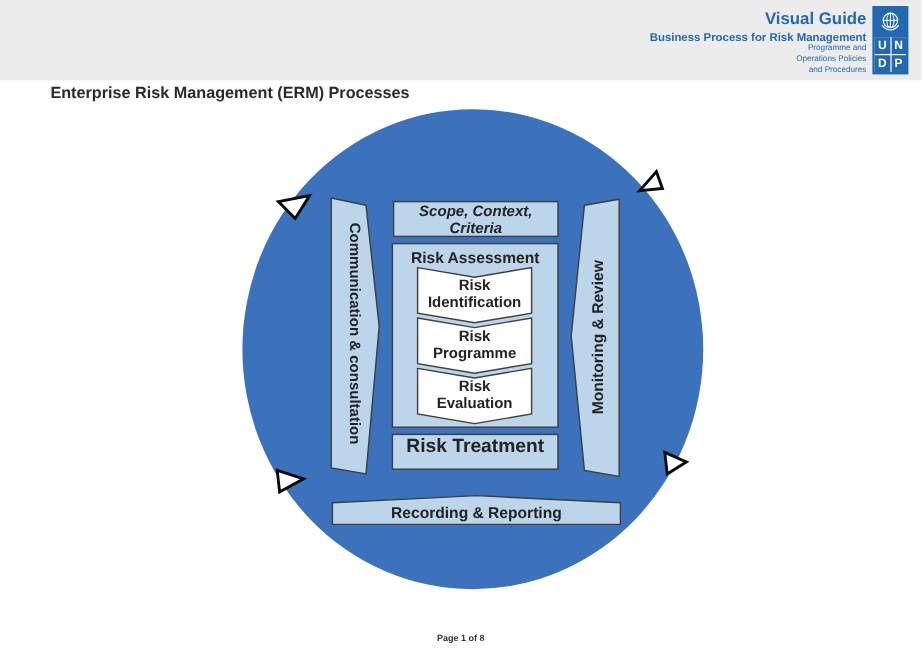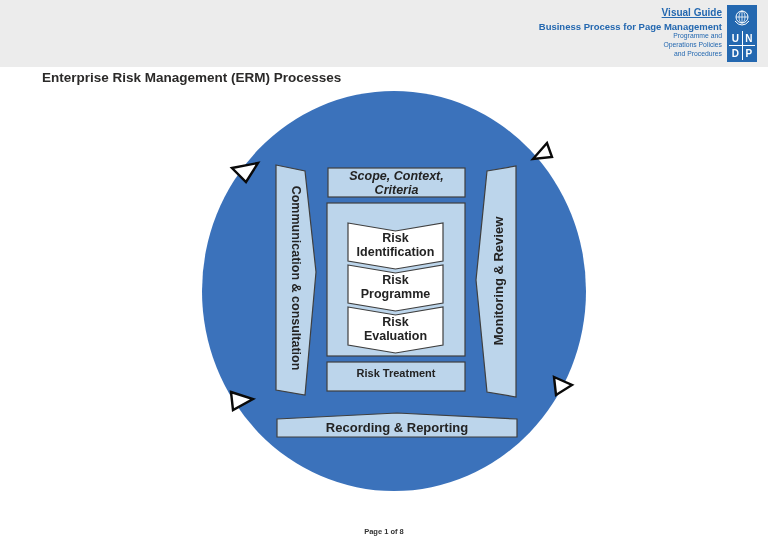--- a/index.html
+++ b/index.html
@@ -4,40 +4,40 @@
 <style>
   html,body{margin:0;padding:0;}
   .page{position:relative;width:768px;height:542px;background:#ffffff;overflow:hidden;
         font-family:"Liberation Sans","DejaVu Sans",sans-serif;}
   .abs{position:absolute;}
   
   .header{left:0;top:0;width:768px;height:67px;background:#ECECEC;}
   .doc-title{left:42px;top:0;height:67px;display:flex;align-items:center;
              font-size:13.5px;font-weight:bold;color:#2b2a29;margin-top:44px;}
   .hdr-right{right:46px;top:7px;width:260px;text-align:right;color:#2468B0;line-height:1.25;}
-  .hdr-line1{font-size:10px;font-weight:bold;text-decoration:underline;}
+  .hdr-line1{font-size:14px;font-weight:bold;}
   .hdr-line2{font-size:9.5px;font-weight:bold;margin-top:1px;}
   .hdr-small{font-size:6.8px;line-height:1.3;}
   .logo{right:11px;top:5px;width:30px;height:57px;background:#2468B0;}
   .logo-emblem{position:absolute;left:0;top:2px;width:30px;height:22px;display:flex;
                align-items:center;justify-content:center;}
   .logo-grid{position:absolute;left:2px;right:2px;top:26px;bottom:2px;
              display:grid;grid-template-columns:1fr 1fr;grid-template-rows:1fr 1fr;
              gap:1px;background:#ffffff;}
   .logo-cell{background:#2468B0;color:#ffffff;font-size:10px;font-weight:bold;
              display:flex;align-items:center;justify-content:center;}
   
   .lbl{display:flex;align-items:center;justify-content:center;text-align:center;
        font-weight:bold;color:#232323;}
   .scope-label{left:328px;top:168px;width:137px;height:29px;font-size:12.5px;font-style:italic;}
   .assessment-title{left:327px;top:205px;width:138px;height:18px;font-size:13px;}
   .chev-label{left:348px;width:95px;height:36px;flex-direction:column;
               font-size:12.5px;line-height:1.15;}
   .chev1{top:227px;} .chev2{top:269px;} .chev3{top:311px;}
-  .treatment-label{left:327px;top:362px;width:138px;height:22px;font-size:11px;}
+  .treatment-label{left:327px;top:362px;width:138px;height:22px;font-size:16px;}
   .recording-label{left:277px;top:418px;width:240px;height:19px;font-size:13px;}
   .vbar-label{font-weight:bold;color:#232323;white-space:nowrap;}
   .left-bar-label{left:296px;top:278px;transform:translate(-50%,-50%) rotate(90deg);
                   font-size:12.5px;}
   .right-bar-label{left:498px;top:281px;transform:translate(-50%,-50%) rotate(-90deg);
                    font-size:13px;}
   .footer{left:0;top:527px;width:768px;text-align:center;font-size:7.5px;
           font-weight:bold;color:#333;}
   
   .shape-light{fill:#BCD5EB;stroke:#3f3f3f;stroke-width:1.2;}
@@ -47,21 +47,21 @@
 </head>
 <body>
 
 <div class="page">
 
   <div class="abs header"></div>
   <div class="abs doc-title">Enterprise Risk Management (ERM) Processes</div>
 
   <div class="abs hdr-right">
     <div class="hdr-line1">Visual Guide</div>
-    <div class="hdr-line2">Business Process for Page Management</div>
+    <div class="hdr-line2">Business Process for Risk Management</div>
     <div class="hdr-small">Programme and</div>
     <div class="hdr-small">Operations Policies</div>
     <div class="hdr-small">and Procedures</div>
   </div>
 
   <div class="abs logo">
     <div class="logo-emblem">
       <svg width="20" height="20" viewBox="0 0 20 20">
         <circle cx="10" cy="9" r="6" fill="none" stroke="#ffffff" stroke-width="1"></circle>
         <line x1="4" y1="9" x2="16" y2="9" stroke="#ffffff" stroke-width="0.8"></line>
@@ -101,20 +101,21 @@
     <polygon class="shape-light" points="277,419 397,413 517,419 517,437 277,437"></polygon>
 
     <polygon class="arrow" points="232,168 258,163 246,182"></polygon>
     <polygon class="arrow" points="547,143 533,159 552,157"></polygon>
     <polygon class="arrow" points="231,392 253,399 233,410"></polygon>
     <polygon class="arrow" points="554,377 572,385 556,395"></polygon>
   </svg>
 
   <div class="abs lbl scope-label">Scope, Context, Criteria</div>
 
+  <div class="abs lbl assessment-title">Risk Assessment</div>
 
   <div class="abs lbl chev-label chev1">
     <div>Risk</div>
     <div>Identification</div>
   </div>
 
   <div class="abs lbl chev-label chev2">
     <div>Risk</div>
     <div>Programme</div>
   </div>

